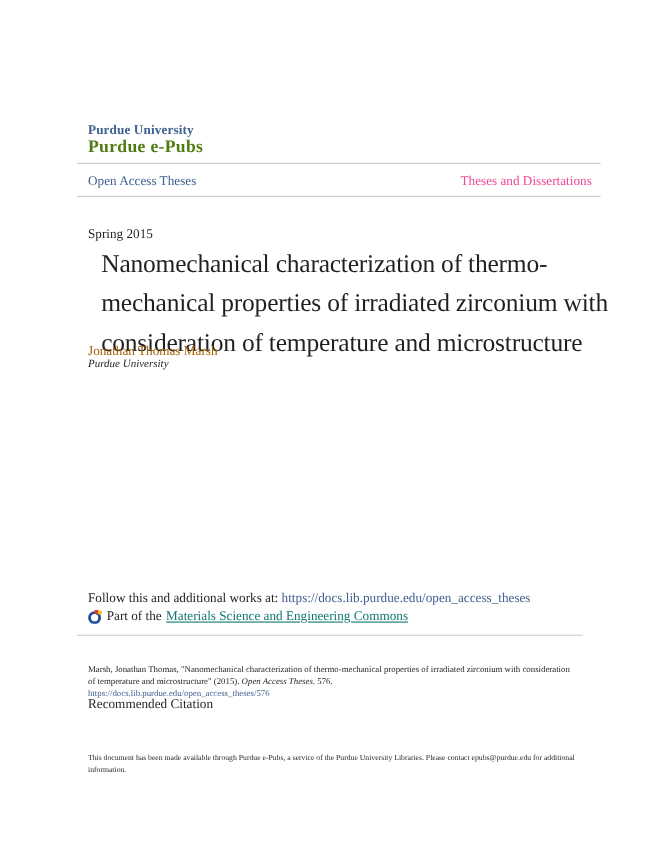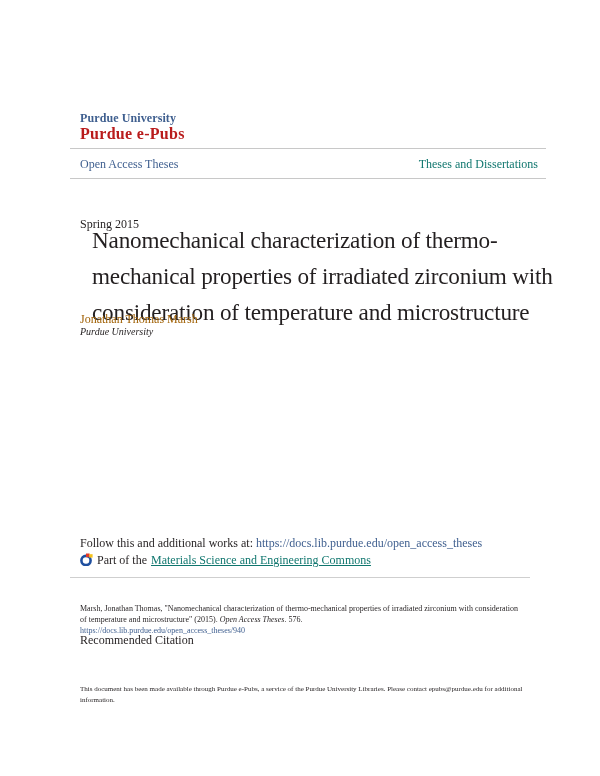--- a/index.html
+++ b/index.html
@@ -27,21 +27,21 @@
     .header .univ {
       font-size: 12px;
       font-weight: bold;
       color: #3f5f8f;
       line-height: 14px;
       letter-spacing: 0.1px;
     }
     .header .epubs {
       font-size: 16px;
       font-weight: bold;
-      color: #b91c1c;
+      color: #4d7c0f;
       line-height: 18px;
       letter-spacing: 0.3px;
       text-align: center;
     }
     .rule {
       position: absolute;
       left: 70px;
       width: 476px;
       height: 1px;
       background: #c8c8c8;
@@ -57,33 +57,32 @@
       color: #3f5f8f;
       line-height: 16px;
       text-decoration: none;
       cursor: pointer;
     }
     .nav-right {
       position: absolute;
       right: 62px;
       top: 156px;
       font-size: 12px;
-      color: #0f766e;
+      color: #ec4899;
       line-height: 16px;
       text-decoration: none;
       cursor: pointer;
     }
     .date {
       position: absolute;
       left: 80px;
       top: 205px;
       font-size: 12px;
       color: #231f20;
       line-height: 14px;
-      margin-top: 12px;
     }
     .title {
       position: absolute;
       left: 78px;
       top: 222px;
       width: 470px;
       font-size: 23.2px;
       line-height: 36px;
       color: #231f20;
       font-weight: normal;
@@ -124,21 +123,21 @@
     }
     .partof {
       position: absolute;
       left: 80px;
       top: 553px;
       font-size: 12px;
       line-height: 14px;
       color: #231f20;
       white-space: nowrap;
       display: flex;
-      align-items: flex-start;
+      align-items: flex-end;
     }
     .partof .icon {
       display: inline-block;
       width: 13px;
       height: 13px;
       margin-right: 4px;
       position: relative;
     }
     .partof a {
       color: #0f766e;
@@ -220,18 +219,18 @@
     <span>Part of the</span>
     <a>Materials Science and Engineering Commons</a>
   </div>
 
   <div class="rule r3"></div>
 
   <div class="rec-heading">Recommended Citation</div>
 
   <div class="citation">
     <span>Marsh, Jonathan Thomas, "Nanomechanical characterization of thermo-mechanical properties of irradiated zirconium with consideration of temperature and microstructure" (2015). </span><span class="it">Open Access Theses</span><span>. 576.</span><br>
-    <a>https://docs.lib.purdue.edu/open_access_theses/940</a>
+    <a>https://docs.lib.purdue.edu/open_access_theses/576</a>
   </div>
 
   <div class="notice">This document has been made available through Purdue e-Pubs, a service of the Purdue University Libraries. Please contact epubs@purdue.edu for additional information.</div>
 
 </div>
 
 </body></html>

